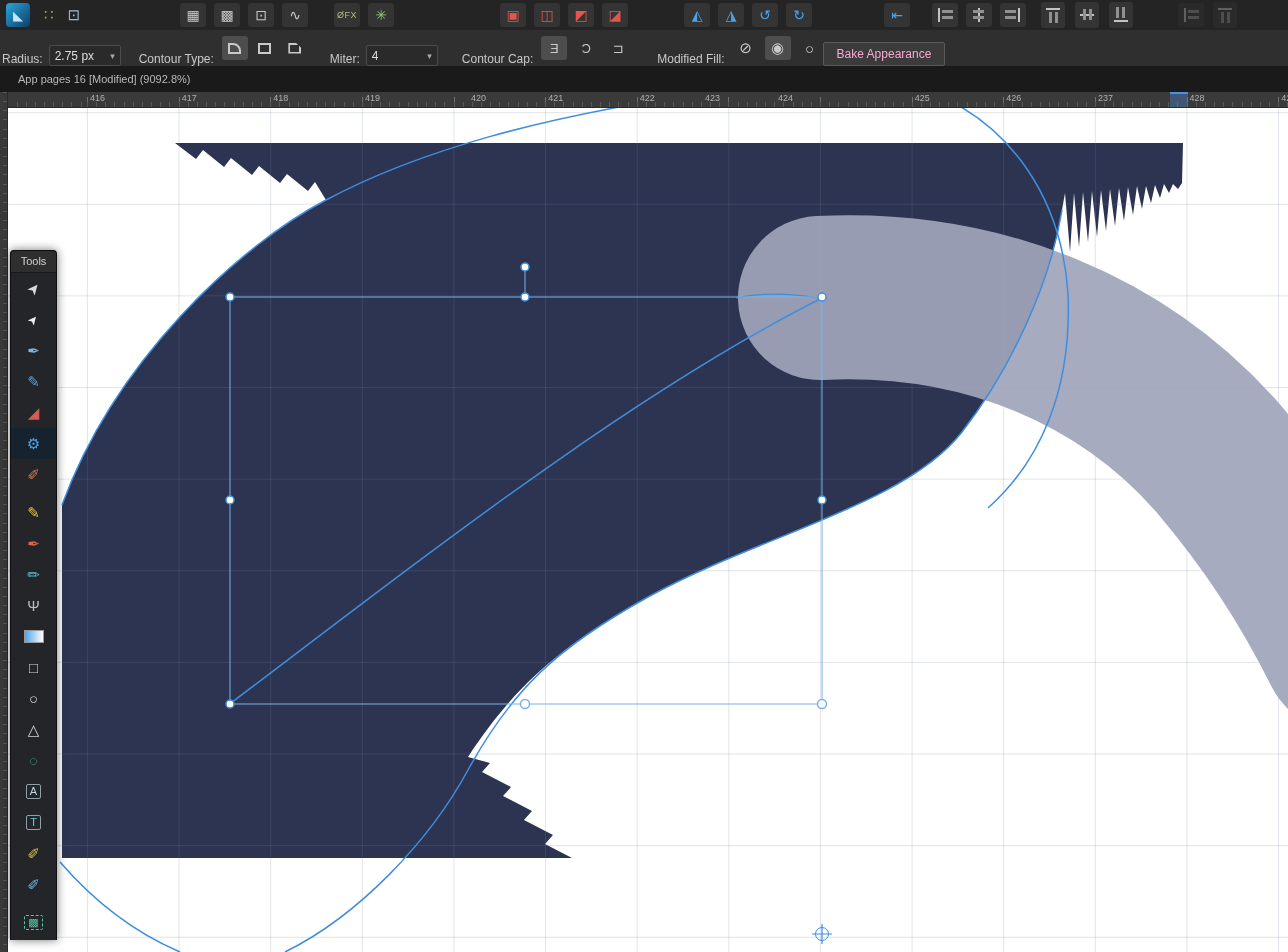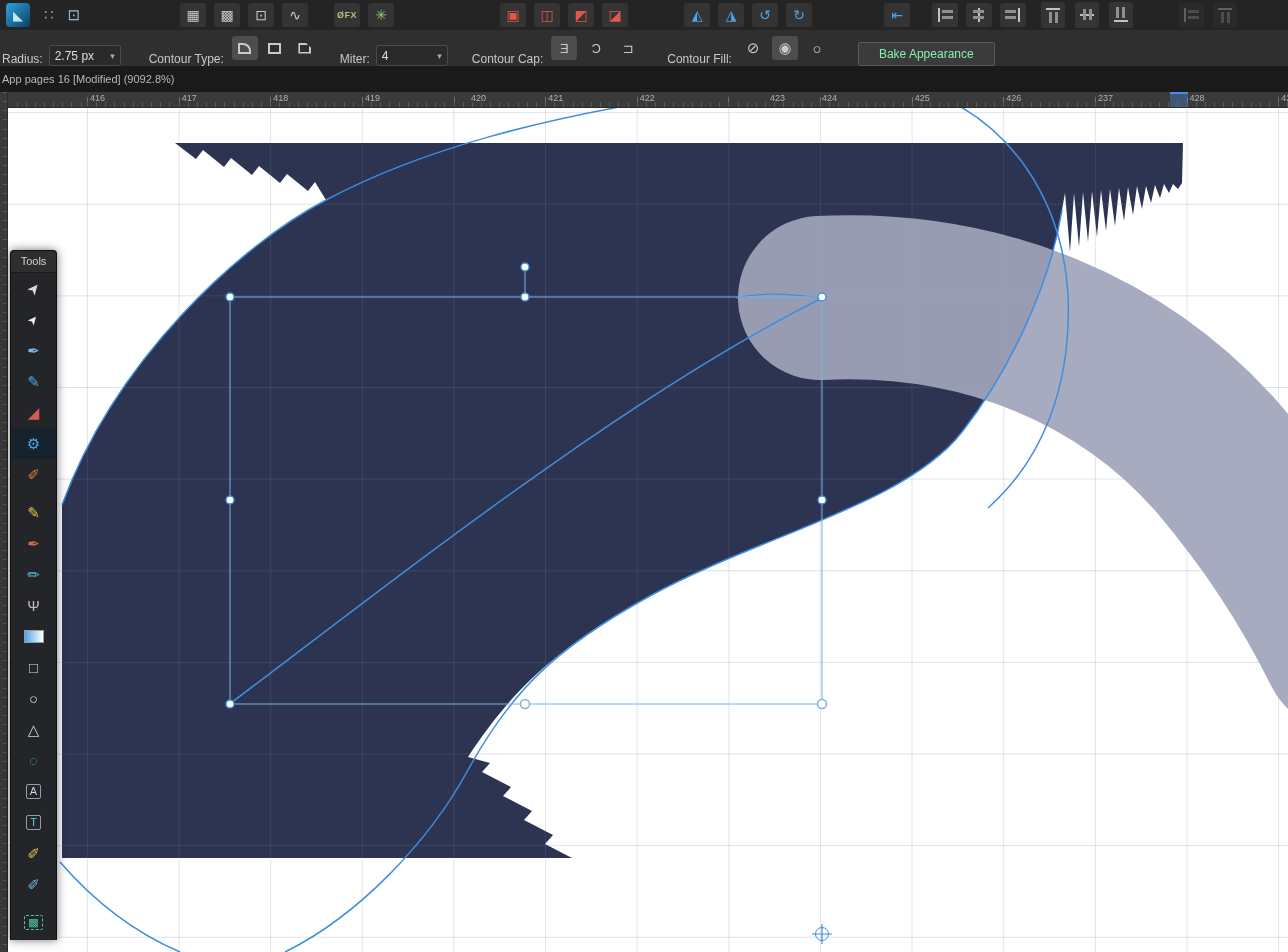--- a/index.html
+++ b/index.html
@@ -19,21 +19,21 @@
   .g-order{margin-left:72px}
   .g-align1{margin-left:22px}
   .g-align2{margin-left:14px}
   .g-dim{margin-left:44px}
   .applogo{width:24px;height:24px;border-radius:4px;background:linear-gradient(135deg,#2ba3dd,#0e3f63);
     display:flex;align-items:center;justify-content:center;color:#bfe6ff;font-size:13px}
   .bareicon{font-size:15px;color:#c6c6c6}
   .ticon{width:26px;height:24px;background:#343434;border-radius:3px;display:flex;
     align-items:center;justify-content:center}
   .ticon i{font-size:14px;color:#c6c6c6;line-height:1}
-  .ticon i.fxsmall{font-size:9px;font-weight:bold;letter-spacing:.5px}
+  .ticon i.fxsmall{font-size:9px;font-weight:normal;letter-spacing:.5px}
   .al{width:26px;height:24px;background:#343434;border-radius:3px;position:relative;display:inline-block}
   .al::before{content:"";position:absolute;left:6px;top:5px;bottom:5px;width:2px;background:#c2c2c2}
   .al::after{content:"";position:absolute;left:10px;top:7px;width:11px;height:3px;background:#909090;
     box-shadow:0 6px 0 #909090}
   .al-c::before{left:12px}.al-c::after{left:7px}
   .al-r{transform:scaleX(-1)}
   .al-t{transform:rotate(90deg)}
   .al-m{transform:rotate(90deg)}.al-m::before{left:12px}.al-m::after{left:7px}
   .al-b{transform:rotate(-90deg)}
   .dim{opacity:.38}
@@ -46,27 +46,27 @@
     display:flex;align-items:center;padding:0 5px;color:#dddddd;box-sizing:border-box}
   .dd-chev{margin-left:auto;color:#aaa;font-size:9px;padding-left:8px}
   .ctbtn,.capbtn,.fillbtn{width:26px;height:24px;display:flex;align-items:center;justify-content:center;
     border-radius:3px}
   .ctbtn.selected,.capbtn.selected,.fillbtn.selected{background:#4d4d4d}
   .ct{width:13px;height:11px;border:2px solid #c9c9c9;display:block;box-sizing:border-box}
   .ct-round{border-radius:0 8px 0 0}
   .ct-bevel{clip-path:polygon(0 0,55% 0,100% 50%,100% 100%,0 100%)}
   .capbtn i{font-size:13px;color:#c9c9c9}
   .fillbtn i{font-size:15px;color:#c9c9c9}
-  .bake-btn{margin-left:28px;height:22px;padding:0 20px;background:#3b3b3b;border:1px solid #5a5a5a;
-    border-radius:2px;color:#86efac;font-size:12px;display:flex;align-items:center}
+  .bake-btn{height:22px;padding:0 13px;background:#3b3b3b;border:1px solid #5a5a5a;
+    border-radius:2px;color:#f9a8d4;font-size:12px;display:flex;align-items:center}
 
   
   .tab-row{position:absolute;left:0;top:66px;right:0;height:26px;background:#1a1a1a;
     border-bottom:1px solid #0e0e0e;display:flex;align-items:center}
-  .doc-tab{font-size:11px;color:#b9b9b9;padding-left:2px;white-space:nowrap}
+  .doc-tab{font-size:11px;color:#b9b9b9;padding-left:18px;white-space:nowrap}
 
   
   .hruler{position:absolute;left:8px;right:0;top:92px;height:16px;background:#3a3a3a;
     border-bottom:1px solid #2a2a2a;box-sizing:border-box;
     background-image:
       repeating-linear-gradient(to right,#585858 0 1px,transparent 1px 9.163px),
       repeating-linear-gradient(to right,#707070 0 1px,transparent 1px 91.63px);
     background-size:auto 5px,auto 10px;
     background-position:79px bottom,79px bottom;
     background-repeat:repeat-x,repeat-x;overflow:hidden}
@@ -190,21 +190,21 @@
       <span class="al al-t dim"></span>
     </div>
 </div>
 
 <div class="context-bar">
   <span class="cb-label" style="margin-left:2px">Radius:</span>
   <span class="dd" style="margin-left:6px">
     <i>2.75 px</i>
     <i class="dd-chev">▾</i>
   </span>
-  <span class="cb-label" style="margin-left:28px">Contour Type:</span>
+  <span class="cb-label" style="margin-left:18px">Contour Type:</span>
   <span class="g" style="margin-left:8px;gap:4px">
 
   <span class="ctbtn selected">
         <i class="ct ct-round"></i>
       </span>
       <span class="ctbtn">
         <i class="ct ct-square"></i>
       </span>
       <span class="ctbtn">
         <i class="ct ct-bevel"></i>
@@ -221,21 +221,21 @@
   <span class="capbtn selected">
         <i>Ǝ</i>
       </span>
       <span class="capbtn">
         <i>Ɔ</i>
       </span>
       <span class="capbtn">
         <i>⊐</i>
       </span>
     </span>
-  <span class="cb-label" style="margin-left:26px">Contour Fill:</span>
+  <span class="cb-label" style="margin-left:26px">Modified Fill:</span>
   <span class="g" style="margin-left:8px;gap:6px">
 
   <span class="fillbtn">
         <i>⊘</i>
       </span>
       <span class="fillbtn selected">
         <i>◉</i>
       </span>
       <span class="fillbtn">
         <i>○</i>
@@ -251,22 +251,22 @@
 <div class="hruler">
 
   <span class="ruler-hl"></span>
 <span class="ruler-num" style="left: 82px;">416</span>
     <span class="ruler-num" style="left: 173.63px;">417</span>
     <span class="ruler-num" style="left: 265.26px;">418</span>
     <span class="ruler-num" style="left: 356.89px;">419</span>
     <span class="ruler-num" style="left: 463px;">420</span>
     <span class="ruler-num" style="left: 540.15px;">421</span>
     <span class="ruler-num" style="left: 631.78px;">422</span>
-    <span class="ruler-num" style="left: 762px;">423</span>
-    <span class="ruler-num" style="left: 814px;">424</span>
+    <span class="ruler-num" style="left: 697px;">423</span>
+    <span class="ruler-num" style="left: 770px;">424</span>
     <span class="ruler-num" style="left: 906.67px;">425</span>
     <span class="ruler-num" style="left: 998.3px;">426</span>
     <span class="ruler-num" style="left: 1089.93px;">237</span>
     <span class="ruler-num" style="left: 1181.56px;">428</span>
     <span class="ruler-num" style="left: 1273.19px;">429</span>
   </div>
 <div class="vruler"></div>
 
 <div class="canvas" style="background: rgb(255, 255, 255);">
   <svg id="cv" width="1280" height="844" viewBox="8 108 1280 844">

